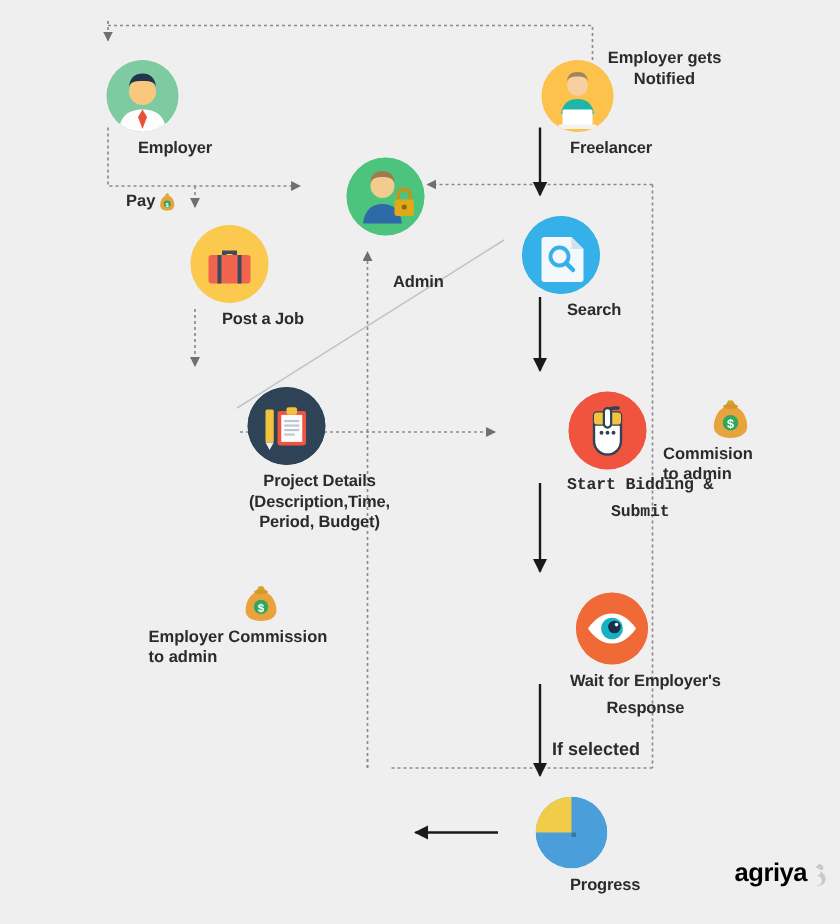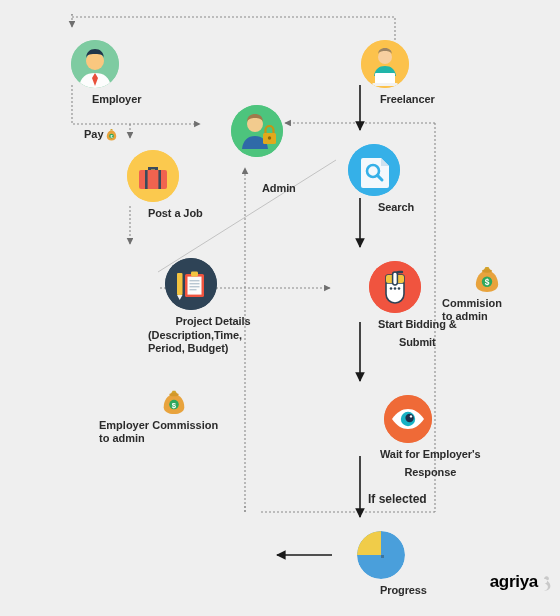--- a/index.html
+++ b/index.html
@@ -8,21 +8,21 @@
     background:#efefef;
     font-family:"Liberation Sans", sans-serif;
     overflow:hidden;
     position:relative;
   }
   #stage{position:absolute;inset:0;width:560px;height:616px;}
   #edges{position:absolute;left:0;top:0;width:560px;height:616px;}
 
   .node{position:absolute;display:flex;flex-direction:column;align-items:center;}
   .disc{border-radius:50%;position:relative;overflow:hidden;display:flex;align-items:center;justify-content:center;}
-  .lbl{margin-top:5px;font-weight:bold;color:#2b2b2b;line-height:1.18;letter-spacing:-0.1px;white-space:nowrap;padding-left:44px;}
+  .lbl{margin-top:5px;text-align:center;font-weight:bold;color:#2b2b2b;line-height:1.18;letter-spacing:-0.1px;white-space:nowrap;padding-left:44px;}
   .lbl.small{font-size:11px;}
   .lbl.sub{font-weight:bold;font-size:11px;margin-top:1px;white-space:normal;width:130px;}
 
   .edge-label{position:absolute;font-weight:bold;color:#2b2b2b;text-align:center;line-height:1.25;}
 
   .moneybag{position:absolute;display:flex;flex-direction:column;align-items:center;}
   .mb-cap{font-weight:bold;color:#2b2b2b;line-height:1.2;margin-top:4px;}
 
   .logo{position:absolute;right:8px;bottom:24px;display:flex;align-items:flex-end;gap:1px;
         color:#000000;font-size:17px;font-weight:bold;letter-spacing:-0.3px;}
@@ -160,21 +160,21 @@
           <rect x="24.5" y="25" width="10" height="1.4"></rect>
           <rect x="24.5" y="28" width="10" height="1.4"></rect>
           <rect x="24.5" y="31" width="7" height="1.4"></rect>
         </g>
       </svg>
     </div>
     <div class="lbl small">Project Details</div>
     <div class="lbl sub">(Description,Time, Period, Budget)</div>
   </div>
 
-  <div class="node" style="left:334px;top:261px;">
+  <div class="node" style="left:334px;top:261px;font-family:Liberation Mono, monospace;">
     <div class="disc" style="width:52px;height:52px;background:#f0543f;">
       <svg viewBox="0 0 52 52" width="52" height="52">
         <circle cx="26" cy="26" r="26" fill="#f0543f"></circle>
         <path d="M26 15c0-3 2-4 5-4h2" fill="none" stroke="#2e4356" stroke-width="2.4" stroke-linecap="round"></path>
         <rect x="17" y="14" width="18" height="8" rx="2" fill="#f3c33f" stroke="#2e4356" stroke-width="1.6"></rect>
         <path d="M17 22h18v11a9 9 0 0 1-18 0z" fill="#ffffff" stroke="#2e4356" stroke-width="1.6"></path>
         <rect x="17" y="14" width="18" height="8" rx="2" fill="#f3c33f"></rect>
         <rect x="23.6" y="11" width="4.8" height="13" rx="2.4" fill="#ffffff" stroke="#2e4356" stroke-width="1.5"></rect>
         <g fill="#2e4356">
           <circle cx="22" cy="27.5" r="1.3"></circle>
@@ -206,20 +206,24 @@
       <svg viewBox="0 0 48 48" width="48" height="48">
         <circle cx="24" cy="24" r="24" fill="#4a9fdb"></circle>
         <path d="M24 24V0A24 24 0 0 0 0 24z" fill="#f0cc49"></path>
         <path d="M24 24h3v3h-3z" fill="#2e4356" opacity="0.45"></path>
       </svg>
     </div>
     <div class="lbl small">Progress</div>
   </div>
 
 
+  <div class="edge-label" style="left:398px;top:33px;width:90px;font-size:11px;">
+    <span>Employer gets
+Notified</span>
+  </div>
 
   <div class="edge-label" style="left:84px;top:128px;font-size:11px;display:flex;align-items:center;gap:2px;">
     <span>Pay</span>
     <svg viewBox="0 0 14 16" width="11" height="13">
       <path d="M5 3h4l-1.2-2h-1.6z" fill="#d3a32b"></path>
       <path d="M7 3c4 0 6 4 6 8 0 3-2.6 4.6-6 4.6S1 14 1 11c0-4 2-8 6-8z" fill="#e8a33d"></path>
       <circle cx="7" cy="10" r="3" fill="#2fa85e"></circle>
       <text x="7" y="12.4" font-size="5" fill="#ffffff" text-anchor="middle" font-family="Liberation Sans, sans-serif" font-weight="bold">$</text>
     </svg>
   </div>

